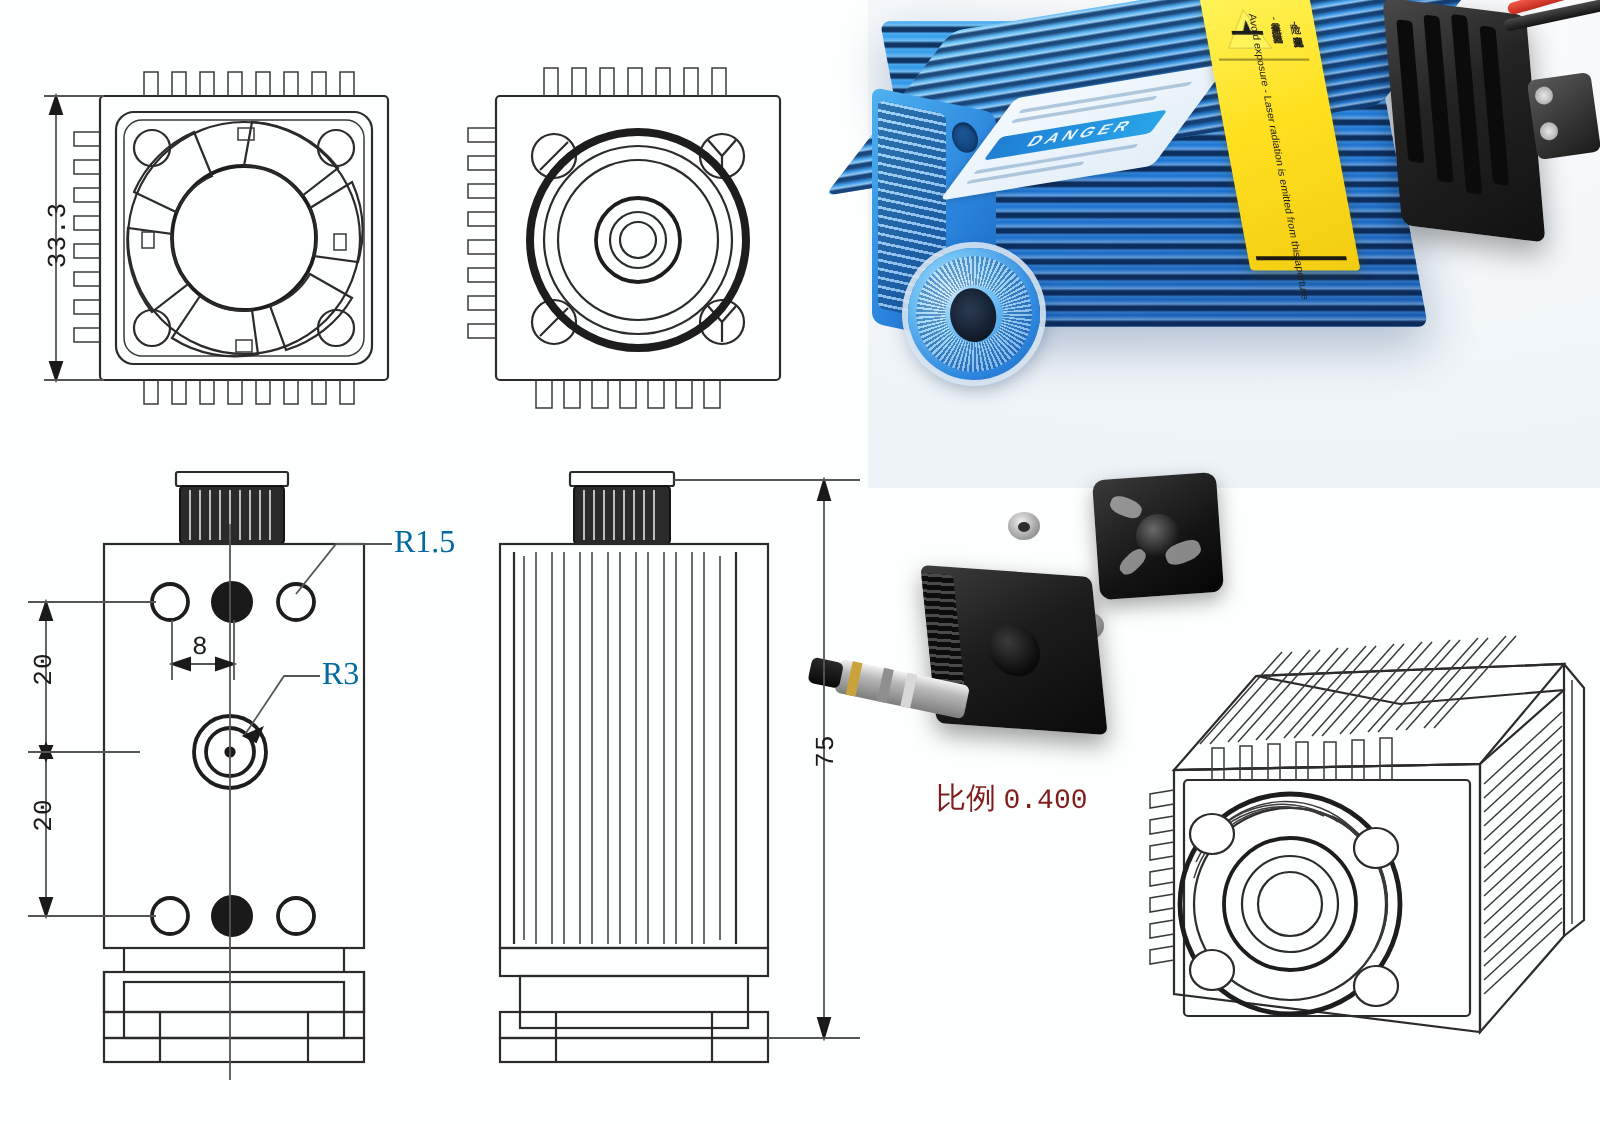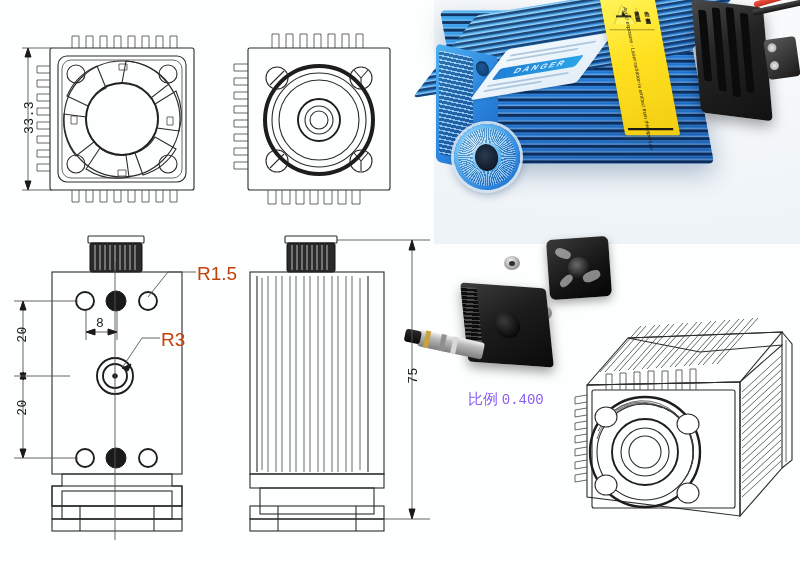--- a/index.html
+++ b/index.html
@@ -17,26 +17,26 @@
   .dimtext{
     font-family:"Liberation Mono", monospace;
     font-size:13px;color:#1b1b1b;letter-spacing:.5px;
     white-space:nowrap;
   }
   .dimtext.vert{
     transform:rotate(-90deg);
     transform-origin:center center;
   }
   .leadtext{
-    font-family:Liberation Sans, sans-serif;
-    font-size:19px;color:#c2410c;white-space:nowrap;
+    font-family:Liberation Serif, serif;
+    font-size:16px;color:#0369a1;white-space:nowrap;
   }
   .scaletext{
     font-family:"Liberation Serif", serif;
-    font-size:15px;color:#8b5cf6;white-space:nowrap;
+    font-size:15px;color:#7f1d1d;white-space:nowrap;
   }
   .scaletext .num{font-family:"Liberation Mono", monospace;font-size:14px;}
 
   
   .photo-wrap{position:absolute;left:434px;top:-6px;width:372px;height:250px;}
   .photo-bg{position:absolute;inset:0;background:
      radial-gradient(120% 90% at 60% 10%, #fdfdfd 0%, #f3f7fa 55%, #eef3f7 100%);}
 
   .blue-body{
     position:absolute;left:18px;top:18px;width:250px;height:150px;

